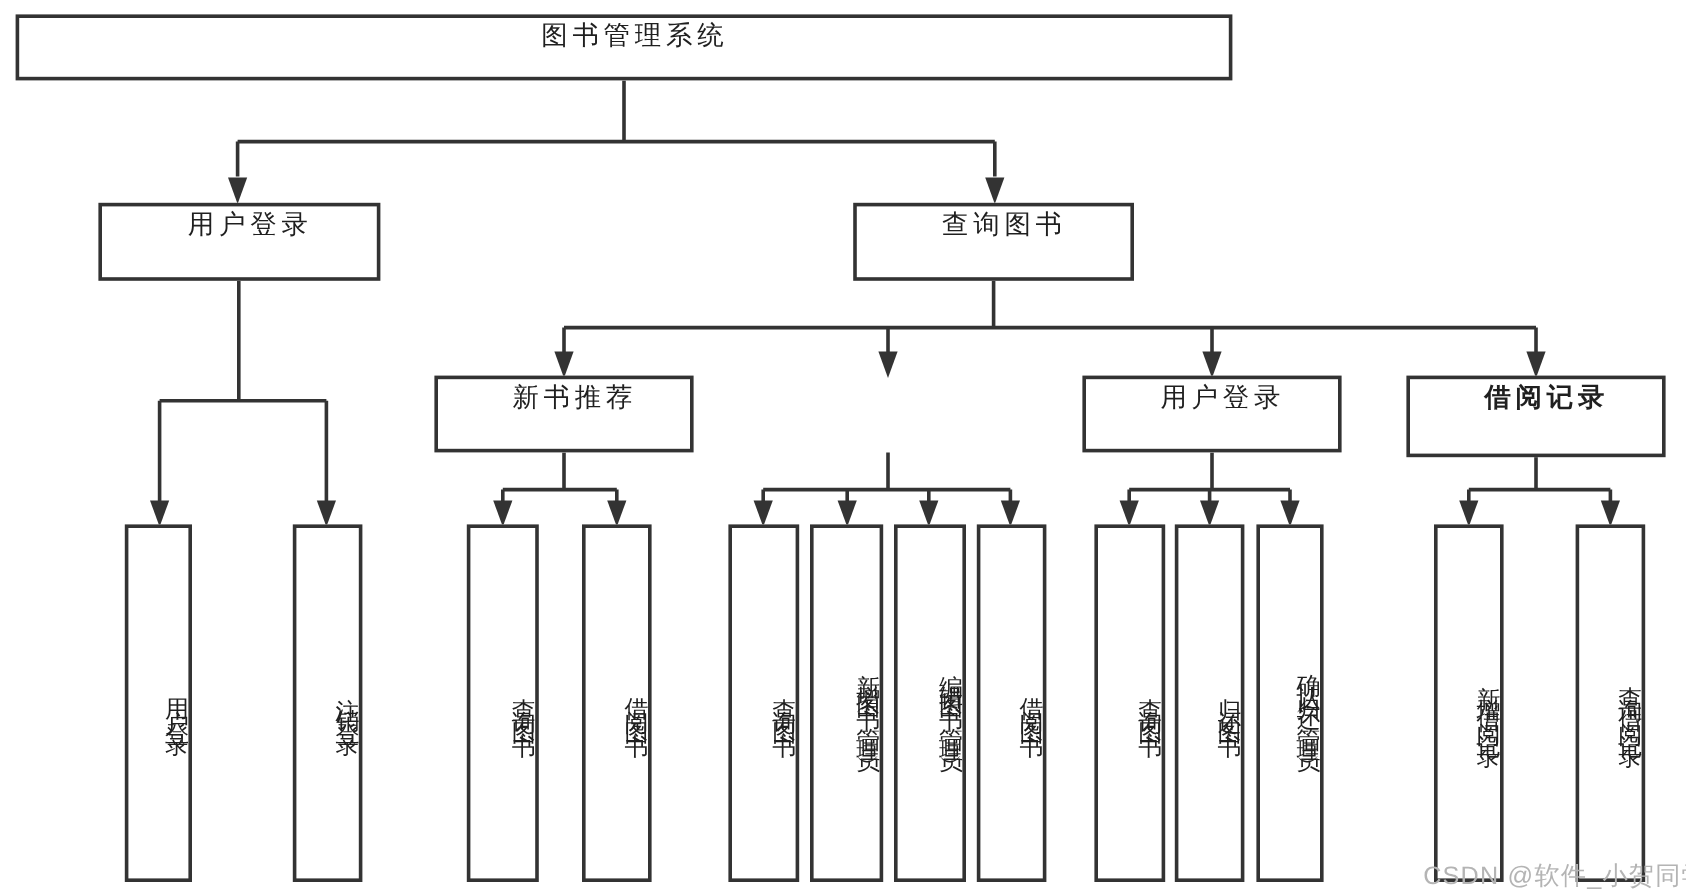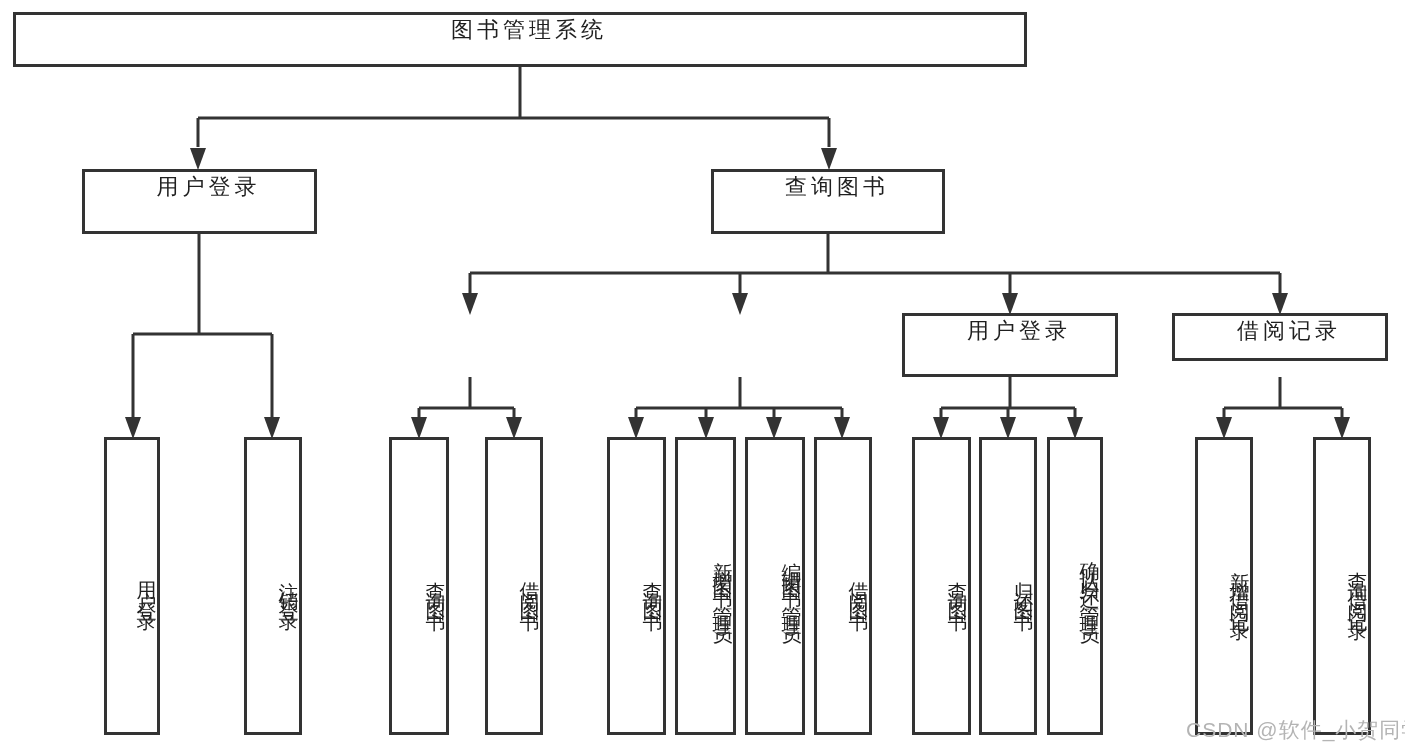--- a/index.html
+++ b/index.html
@@ -106,24 +106,27 @@
     <span class="hlabel">图书管理系统</span>
   </div>
 
   <div class="box" style="left:82px; top:169px; width:235px; height:65px;">
     <span class="hlabel">用户登录</span>
   </div>
   <div class="box" style="left:711px; top:169px; width:234px; height:65px;">
     <span class="hlabel">查询图书</span>
   </div>
 
+  <div class="box" style="left:362px; top:313px; width:216px; height:64px;">
+    <span class="hlabel">新书推荐</span>
+  </div>
   <div class="box" style="left:902px; top:313px; width:216px; height:64px;">
     <span class="hlabel">用户登录</span>
   </div>
-  <div class="box" style="left:1172px; top:313px; width:216px; height:48px;">
+  <div class="box" style="left:1172px; top:313px; width:216px; height:68px;font-weight:bold;">
     <span class="hlabel">借阅记录</span>
   </div>
 
   <div class="box leaf" style="left:104px; width:56px;">
     <span class="vlabel">用户登录</span>
   </div>
   <div class="box leaf" style="left:244px; width:58px;">
     <span class="vlabel">注销登录</span>
   </div>
 

